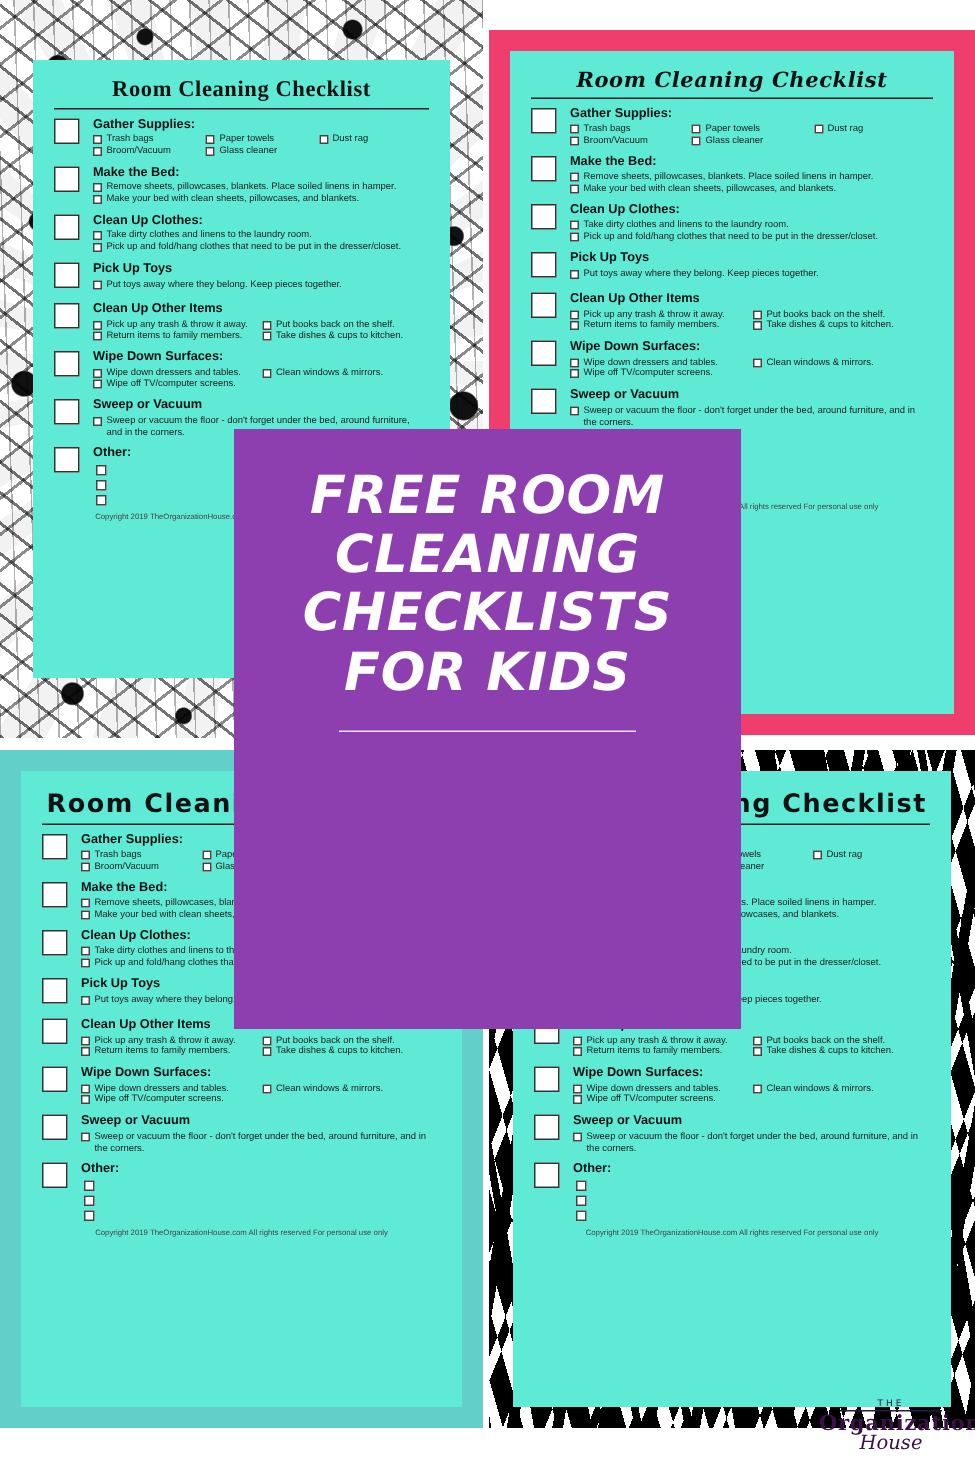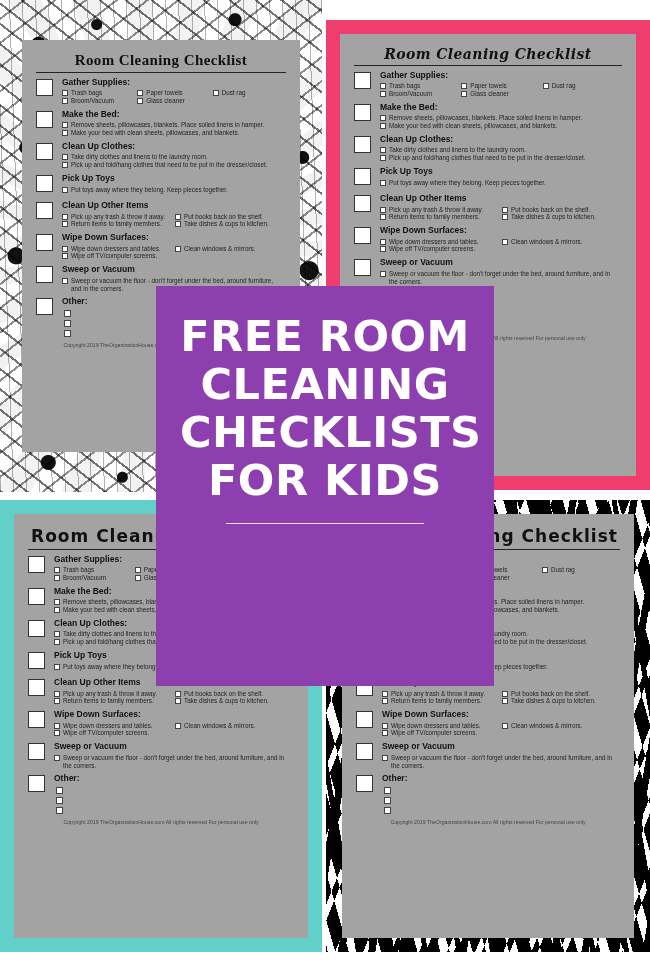--- a/index.html
+++ b/index.html
@@ -89,21 +89,21 @@
     position: absolute;
     inset: 0;
     background:
       repeating-linear-gradient(100deg, rgba(0,0,0,1) 0 7px, rgba(255,255,255,0) 7px 30px),
       repeating-linear-gradient(-100deg, rgba(0,0,0,1) 0 5px, rgba(255,255,255,0) 5px 33px);
   }
 
   
   .sheet {
     position: absolute;
-    background: #a3a3a3;
+    background: #5eead4;
     overflow: hidden;
   }
   .sheet-inner {
     position: absolute;
     inset: 0;
     padding: 10px 12px 6px 12px;
     box-sizing: border-box;
   }
 
   .doc-title {
@@ -211,23 +211,24 @@
     color: #ffffff;
     box-sizing: border-box;
     padding: 26px 24px 18px 24px;
     text-align: center;
     z-index: 50;
   }
   .overlay h1 {
     margin: 0;
     font-family: "DejaVu Sans", sans-serif;
     font-weight: bold;
-    font-size: 43px;
+    font-size: 35px;
     line-height: 1.12;
     letter-spacing: 0.5px;
+    font-style: italic;
   }
   .overlay-rule {
     border: 0;
     border-top: 1px solid rgba(255,255,255,0.85);
     width: 68%;
     margin: 18px auto 16px auto;
   }
   .overlay p {
     margin: 0;
     font-family: "DejaVu Sans", sans-serif;
@@ -882,14 +883,20 @@
         <div class="footer">Copyright 2019  TheOrganizationHouse.com  All rights reserved  For personal use only</div>
       </div>
     </div>
   </div>
 
   <div class="overlay">
     <h1>FREE ROOM CLEANING CHECKLISTS FOR KIDS</h1>
     <hr class="overlay-rule">
   </div>
 
+  <div class="logo">
+    <div class="l1">THE</div>
+    <div class="lrule"></div>
+    <div class="l2">Organization</div>
+    <div class="l3">House</div>
+  </div>
 
 </div>
 
 </body></html>

